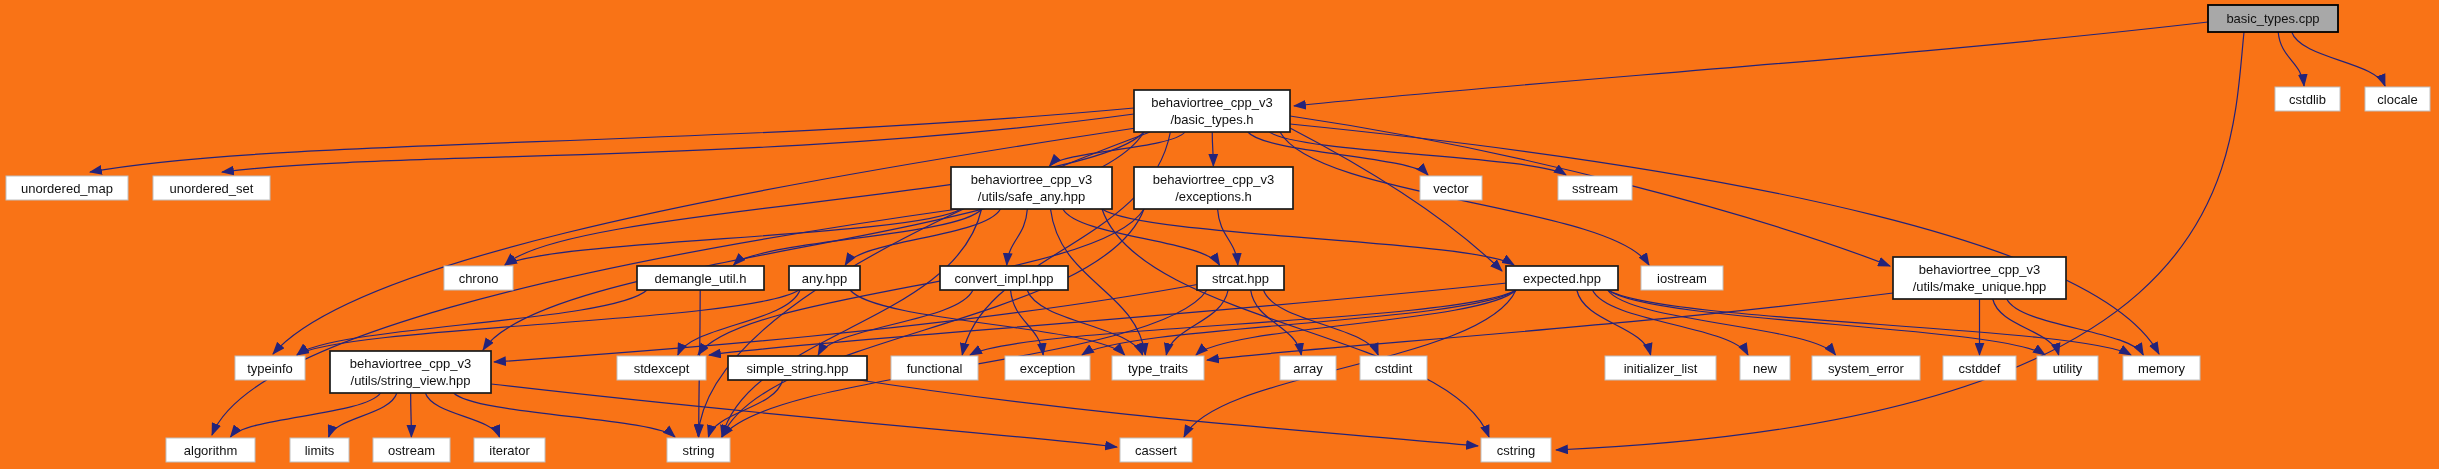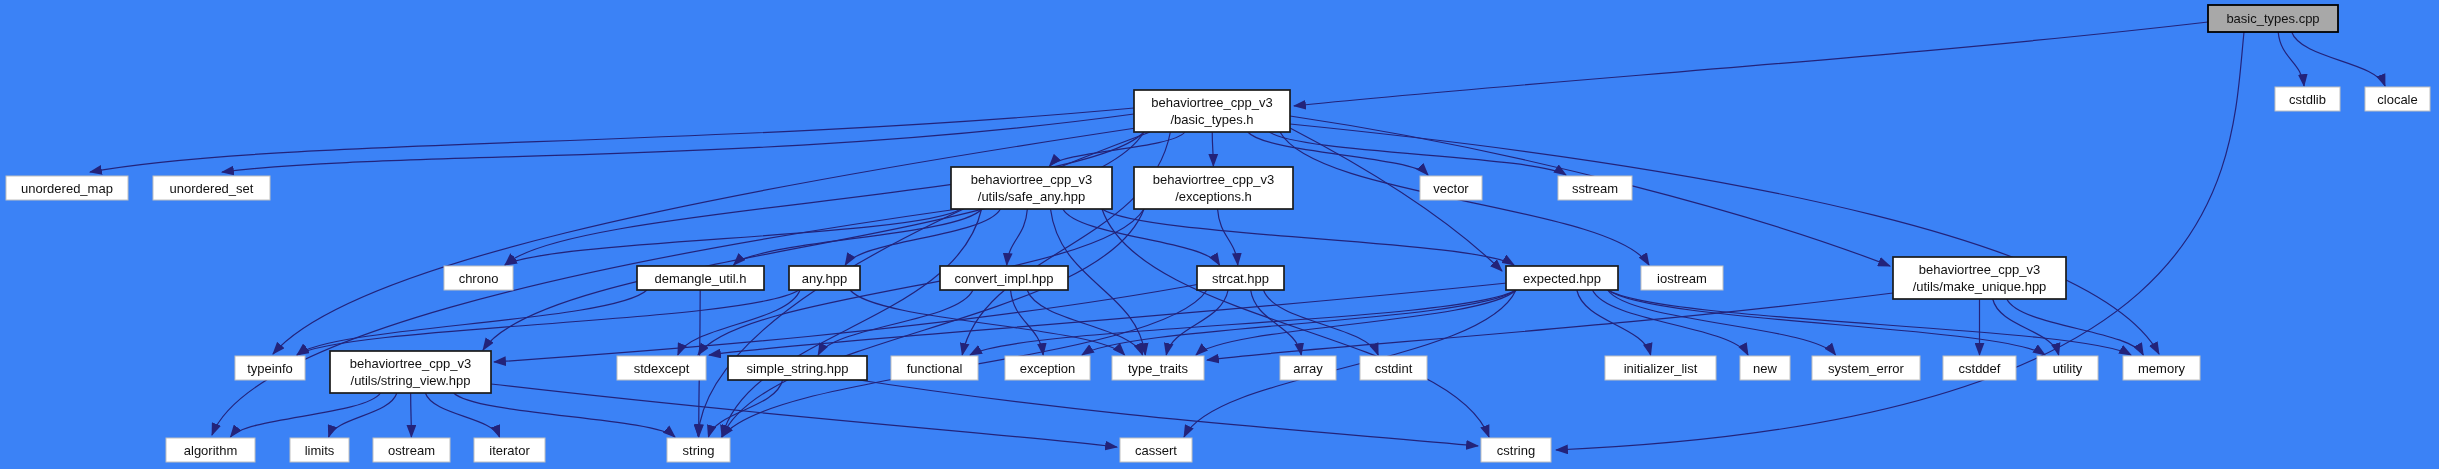--- a/index.html
+++ b/index.html
@@ -1,16 +1,16 @@
 <!DOCTYPE html>
 <html><head>
 <meta charset="utf-8">
 <style>
   html,body{margin:0;padding:0;background:#ffffff;}
-  .graph-wrap{width:2439px;height:469px;position:relative;background:#3b82f6;overflow:hidden;}
+  .graph-wrap{width:2439px;height:469px;position:relative;background:#f97316;overflow:hidden;}
   svg{display:block;}
   .edge{fill:none;stroke:#23237a;stroke-width:1.2px;}
   .node-rect{fill:#ffffff;stroke:#bfbfbf;stroke-width:1px;}
   .node-rect.project{stroke:#1a1a1a;stroke-width:1.7px;}
   .node-rect.root{fill:#a8a8a8;stroke:#000000;stroke-width:1.8px;}
   .node-label{font-family:"Liberation Sans","DejaVu Sans",sans-serif;font-size:13px;fill:#111;text-anchor:middle;}
 </style>
 </head>
 <body>
 

